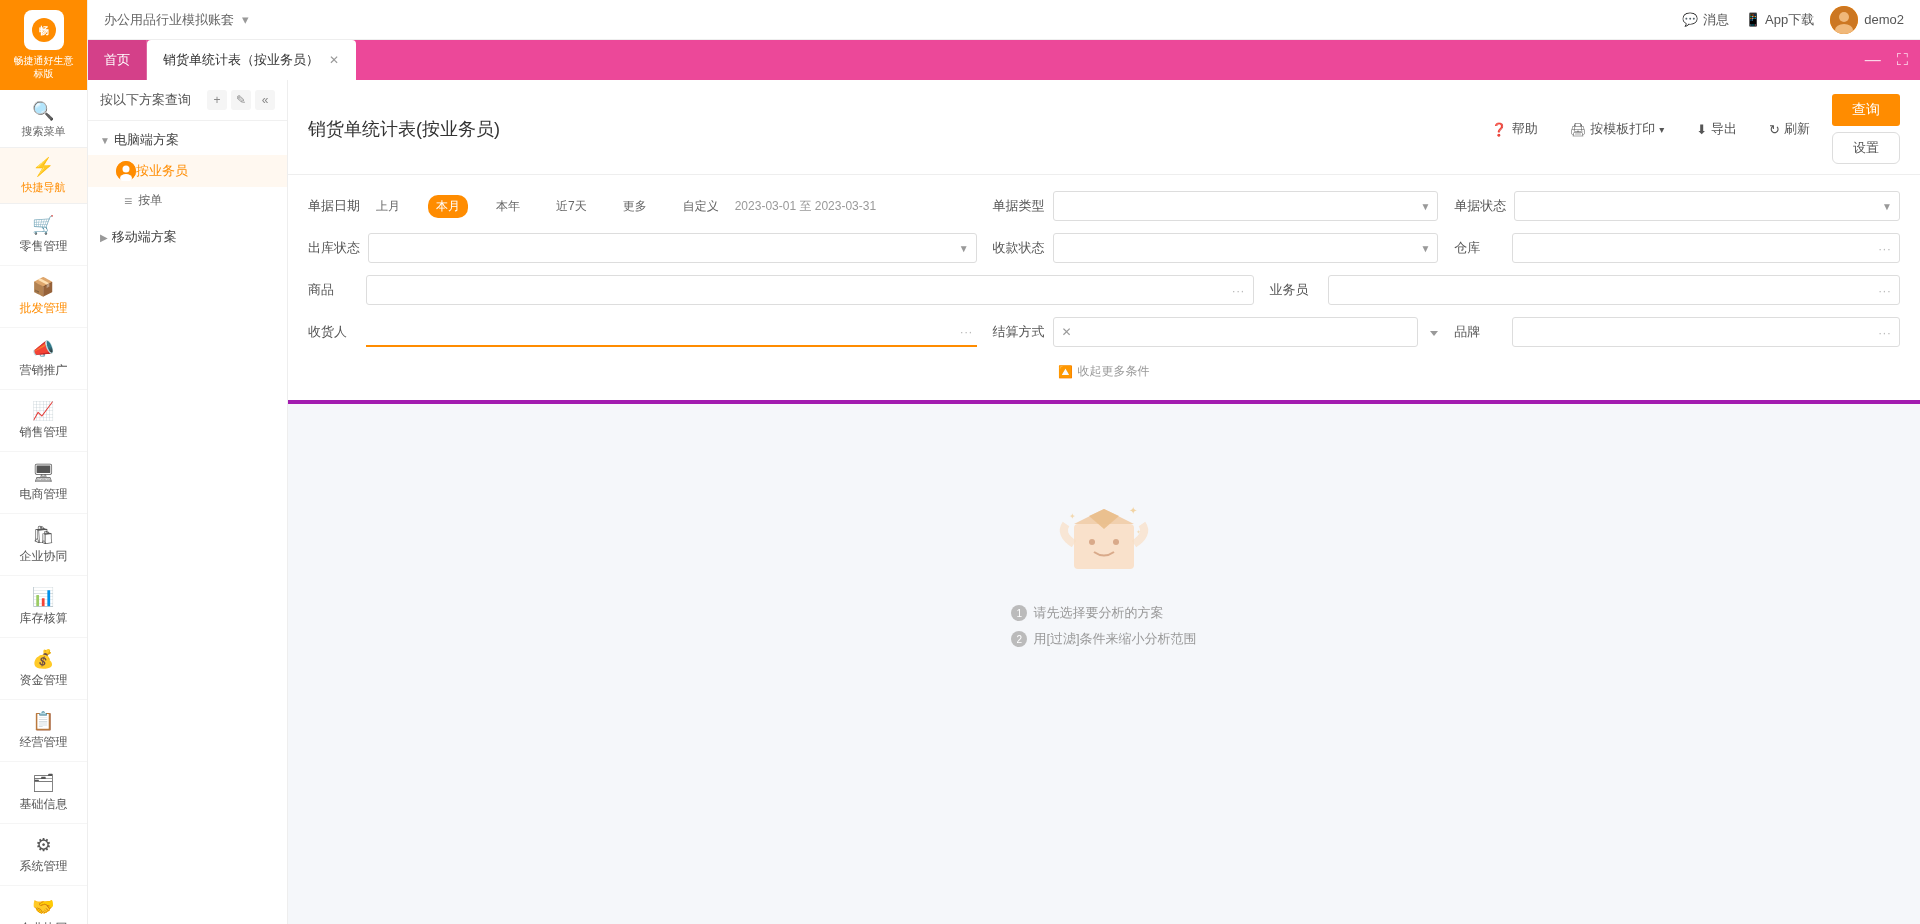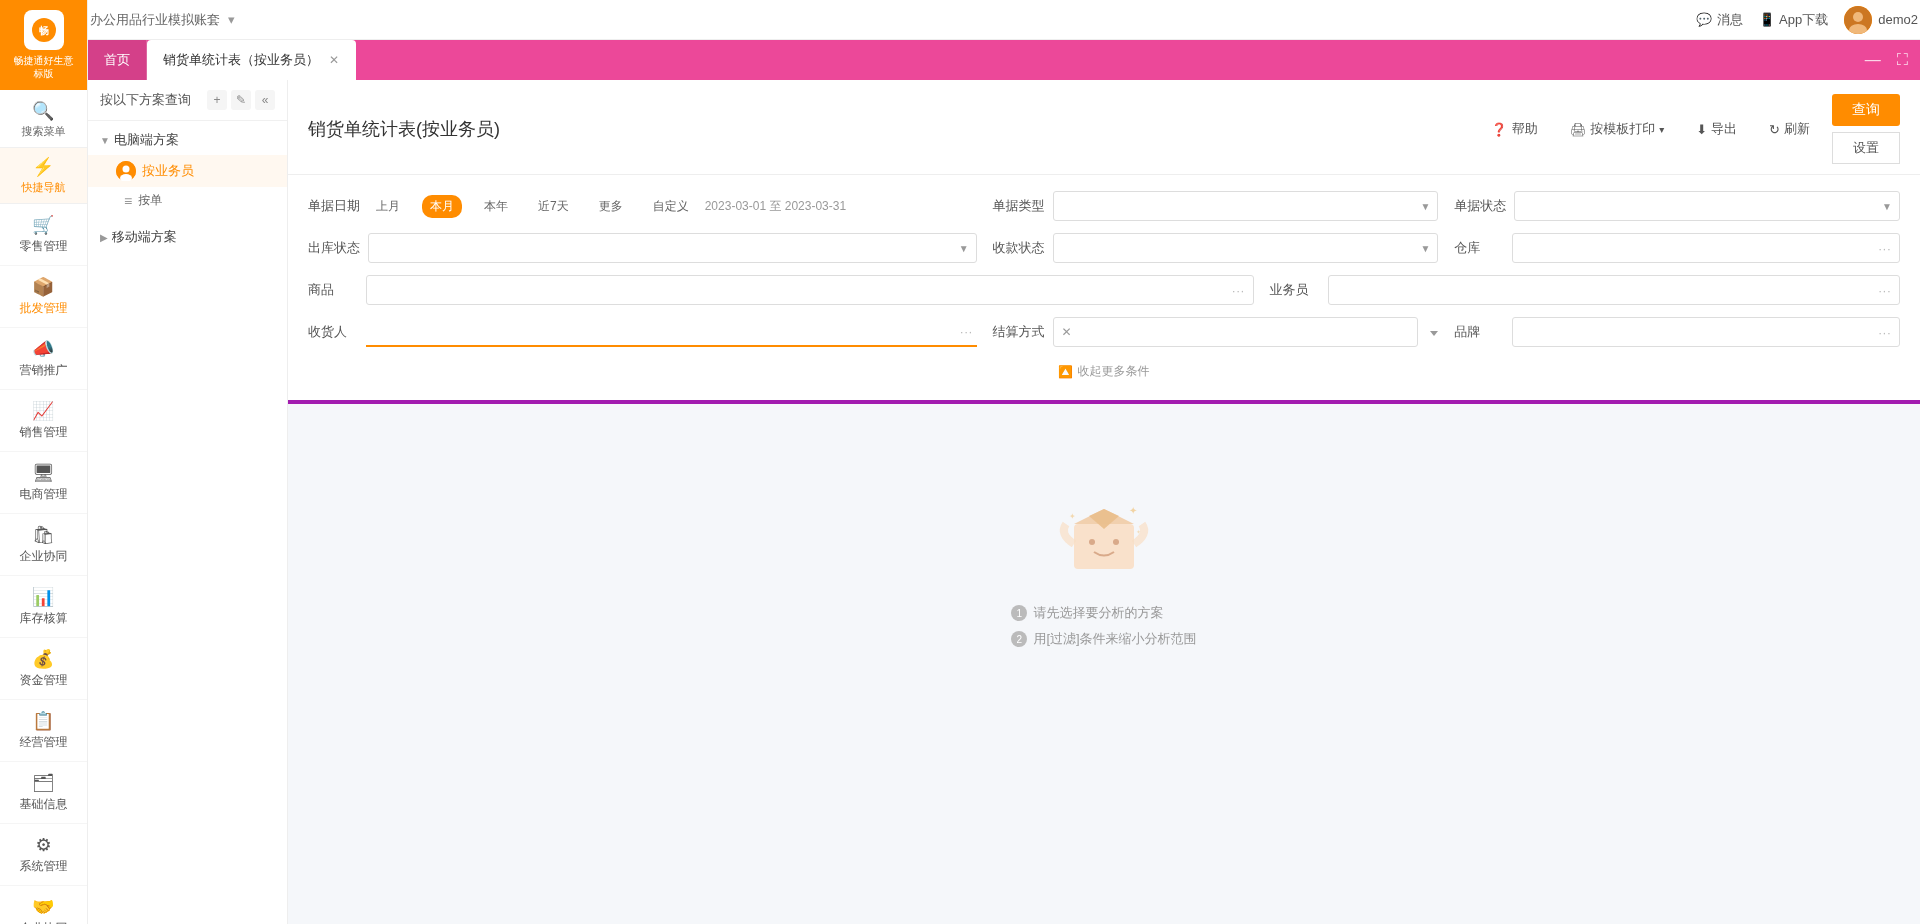--- a/index.html
+++ b/index.html
@@ -16,21 +16,21 @@
     .sidebar-nav-item { width: 100%; display: flex; flex-direction: column; align-items: center; padding: 10px 0; cursor: pointer; font-size: 12px; color: #555; border-bottom: 1px solid #f5f5f5; }
     .sidebar-nav-item.active { color: #ff8c00; }
     .sidebar-nav-item .nav-icon { font-size: 18px; margin-bottom: 2px; }
     .sidebar-shortcut { width: 100%; display: flex; flex-direction: column; align-items: center; padding: 8px 0; background: #fff8f0; }
     .sidebar-shortcut span { font-size: 11px; color: #ff8c00; }
 
     
     .main-area { flex: 1; display: flex; flex-direction: column; overflow: hidden; }
 
     
-    .top-header { height: 40px; background: #fff; display: flex; align-items: center; padding: 0 2px; border-bottom: 1px solid #eee; justify-content: space-between; flex-shrink: 0; }
+    .top-header { height: 40px; background: #fff; display: flex; align-items: center; padding: 0 16px; border-bottom: 1px solid #eee; justify-content: space-between; flex-shrink: 0; }
     .top-header-left { display: flex; align-items: center; gap: 8px; color: #666; font-size: 13px; }
     .top-header-right { display: flex; align-items: center; gap: 16px; font-size: 13px; color: #555; }
     .top-header-right .msg-btn, .top-header-right .app-btn { display: flex; align-items: center; gap: 4px; cursor: pointer; }
     .user-avatar { width: 28px; height: 28px; border-radius: 50%; background: #ff8c00; display: flex; align-items: center; justify-content: center; color: #fff; font-size: 11px; overflow: hidden; }
 
     
     .tab-bar { height: 40px; background: #ec4899; display: flex; align-items: stretch; flex-shrink: 0; }
     .tab-item { display: flex; align-items: center; padding: 0 16px; cursor: pointer; color: rgba(255,255,255,0.85); font-size: 13px; gap: 6px; border-right: 1px solid rgba(255,255,255,0.2); }
     .tab-item.home { background: rgba(0,0,0,0.1); color: #fff; font-weight: 500; }
     .tab-item.active { background: #fff; color: #333; border-radius: 4px 4px 0 0; }
@@ -41,47 +41,47 @@
     
     .content { flex: 1; display: flex; overflow: hidden; background: #f5f7fa; }
 
     
     .left-panel { width: 200px; background: #fff; border-right: 1px solid #eee; padding: 0; flex-shrink: 0; overflow-y: auto; }
     .left-panel-header { display: flex; align-items: center; justify-content: space-between; padding: 10px 12px; font-size: 13px; color: #555; border-bottom: 1px solid #f0f0f0; }
     .left-panel-header-actions { display: flex; gap: 4px; }
     .left-panel-header-actions span { width: 20px; height: 20px; border-radius: 3px; background: #f5f5f5; display: flex; align-items: center; justify-content: center; cursor: pointer; font-size: 12px; color: #888; }
     .scheme-group { padding: 4px 0; }
     .scheme-group-header { display: flex; align-items: center; gap: 4px; padding: 6px 12px; font-size: 13px; color: #444; cursor: pointer; }
-    .scheme-item { display: flex; align-items: center; gap: 6px; padding: 6px 12px 6px 28px; font-size: 13px; color: #555; cursor: pointer; }
+    .scheme-item { display: flex; align-items: center; padding: 6px 12px 6px 28px; font-size: 13px; color: #555; cursor: pointer; }
     .scheme-item.active { color: #ff8c00; background: #fff8f0; }
     .scheme-item .scheme-icon { width: 20px; height: 20px; border-radius: 50%; background: #ff8c00; display: flex; align-items: center; justify-content: center; color: #fff; font-size: 10px; flex-shrink: 0; }
     .sub-scheme-item { display: flex; align-items: center; gap: 6px; padding: 5px 12px 5px 36px; font-size: 12px; color: #666; cursor: pointer; }
 
     
     .right-content { flex: 1; padding: 0; overflow-y: auto; }
 
     
     .page-header { display: flex; align-items: center; justify-content: space-between; padding: 14px 20px 10px; background: #fff; border-bottom: 1px solid #eee; }
     .page-title { font-size: 18px; font-weight: 500; color: #333; }
     .page-actions { display: flex; align-items: center; gap: 12px; }
     .page-actions .action-btn { display: flex; align-items: center; gap: 4px; padding: 5px 10px; border: none; background: none; cursor: pointer; font-size: 13px; color: #555; border-radius: 3px; }
     .query-btn { background: #ff8c00; color: #fff; border: none; padding: 7px 20px; border-radius: 3px; font-size: 14px; cursor: pointer; }
-    .settings-btn { background: #fff; color: #555; border: 1px solid #ddd; padding: 6px 14px; border-radius: 0; font-size: 13px; cursor: pointer; display: block; }
+    .settings-btn { background: #fff; color: #555; border: 1px solid #ddd; padding: 6px 14px; border-radius: 6px; font-size: 13px; cursor: pointer; display: block; }
 
     
     .filter-area { background: #fff; padding: 16px 20px; border-bottom: 4px solid #a21caf; }
     .filter-row { display: flex; align-items: center; gap: 16px; margin-bottom: 12px; }
     .filter-row:last-of-type { margin-bottom: 0; }
     .filter-item { display: flex; align-items: center; gap: 8px; flex: 1; }
     .filter-label { color: #555; font-size: 13px; white-space: nowrap; min-width: 50px; }
     .filter-select-wrap { flex: 1; position: relative; }
     .filter-select-wrap select { width: 100%; height: 30px; border: 1px solid #ddd; border-radius: 3px; padding: 0 24px 0 8px; font-size: 13px; color: #555; background: #fff; appearance: none; cursor: pointer; }
     .filter-select-wrap::after { content: "▼"; position: absolute; right: 8px; top: 50%; transform: translateY(-50%); font-size: 10px; color: #999; pointer-events: none; }
     .date-filter { display: flex; align-items: center; gap: 4px; }
-    .date-tabs { display: flex; gap: 14px; }
+    .date-tabs { display: flex; gap: 20px; }
     .date-tab { padding: 3px 8px; border-radius: 3px; font-size: 12px; cursor: pointer; color: #666; background: none; border: none; }
     .date-tab.active { background: #ff8c00; color: #fff; border-radius: 10px; padding: 3px 8px; }
     .date-range-text { font-size: 12px; color: #999; margin-left: 4px; }
     .settle-tag { display: flex; align-items: center; gap: 4px; border: 1px solid #ddd; border-radius: 3px; padding: 0 8px; height: 30px; background: #fff; }
     .settle-close { cursor: pointer; color: #999; font-size: 12px; }
     .collapse-btn { display: flex; align-items: center; justify-content: center; gap: 4px; color: #999; font-size: 12px; cursor: pointer; padding: 4px 12px; margin: 8px auto 0; width: fit-content; }
 
     
     .empty-state { display: flex; flex-direction: column; align-items: center; justify-content: center; padding: 80px 20px; }
     .empty-state-icon { width: 100px; height: 100px; margin-bottom: 20px; opacity: 0.8; }

